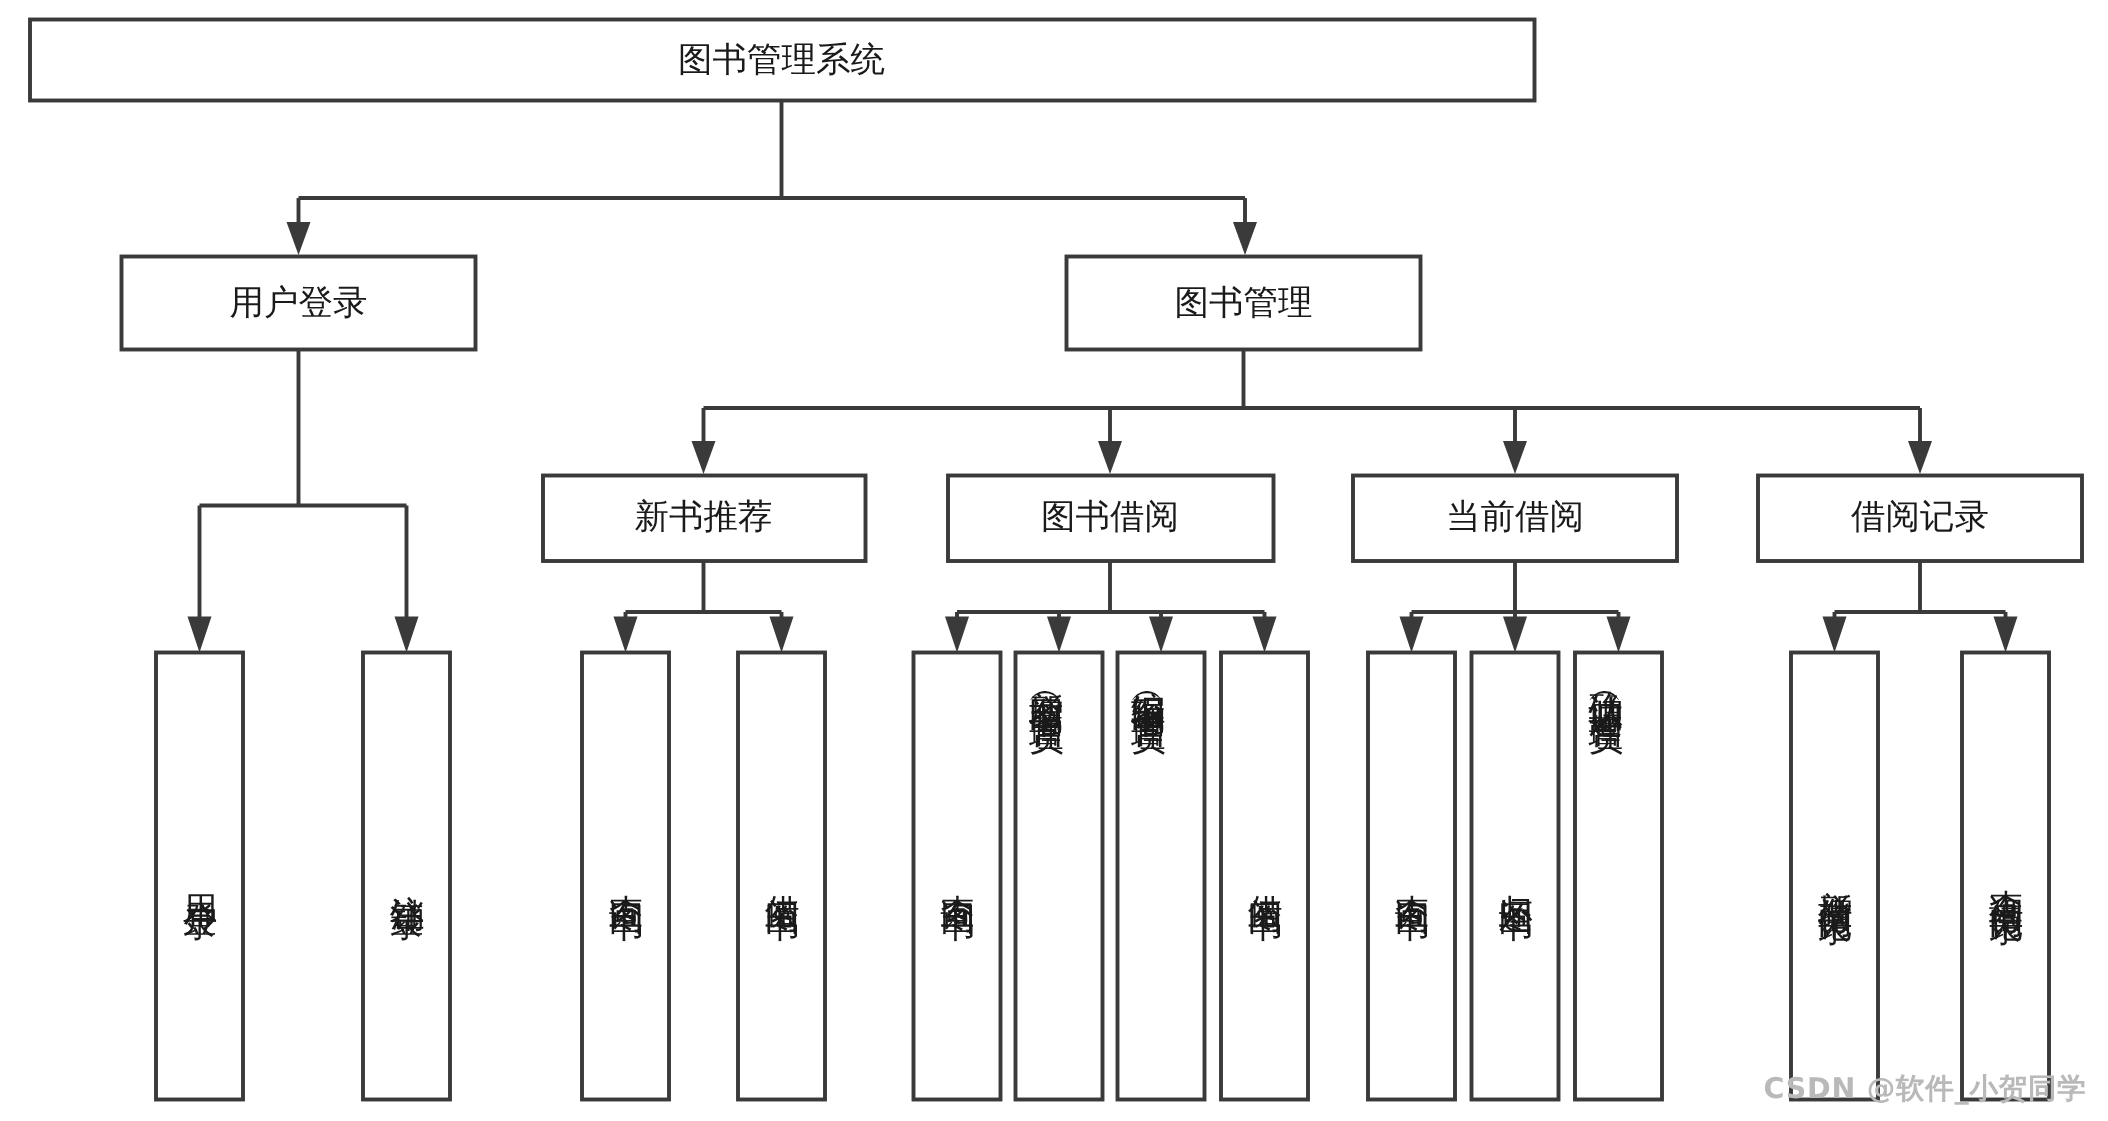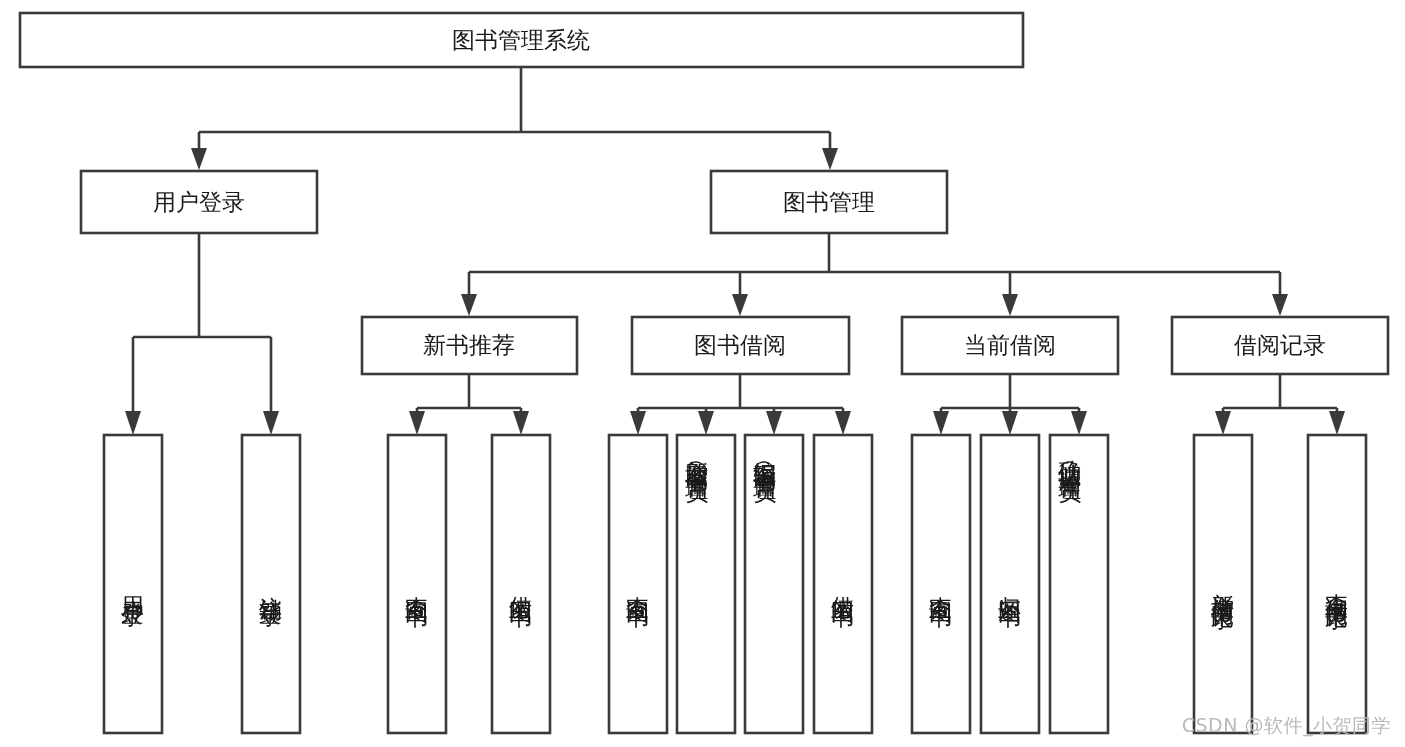--- a/index.html
+++ b/index.html
@@ -63,20 +63,21 @@
   .watermark {
     position: absolute;
     right: 14px;
     bottom: 8px;
     font-family: "DejaVu Sans", "Liberation Sans", sans-serif;
     font-size: 19px;
     color: #b9b9b9;
     white-space: nowrap;
     pointer-events: none;
     letter-spacing: 0.5px;
+    font-weight: bold;
   }
 </style>
 </head>
 <body>
 
 <div id="diagram-root">
 
   <svg class="diagram" viewBox="0 0 1405 747" xmlns="http://www.w3.org/2000/svg">
 
     <g>

